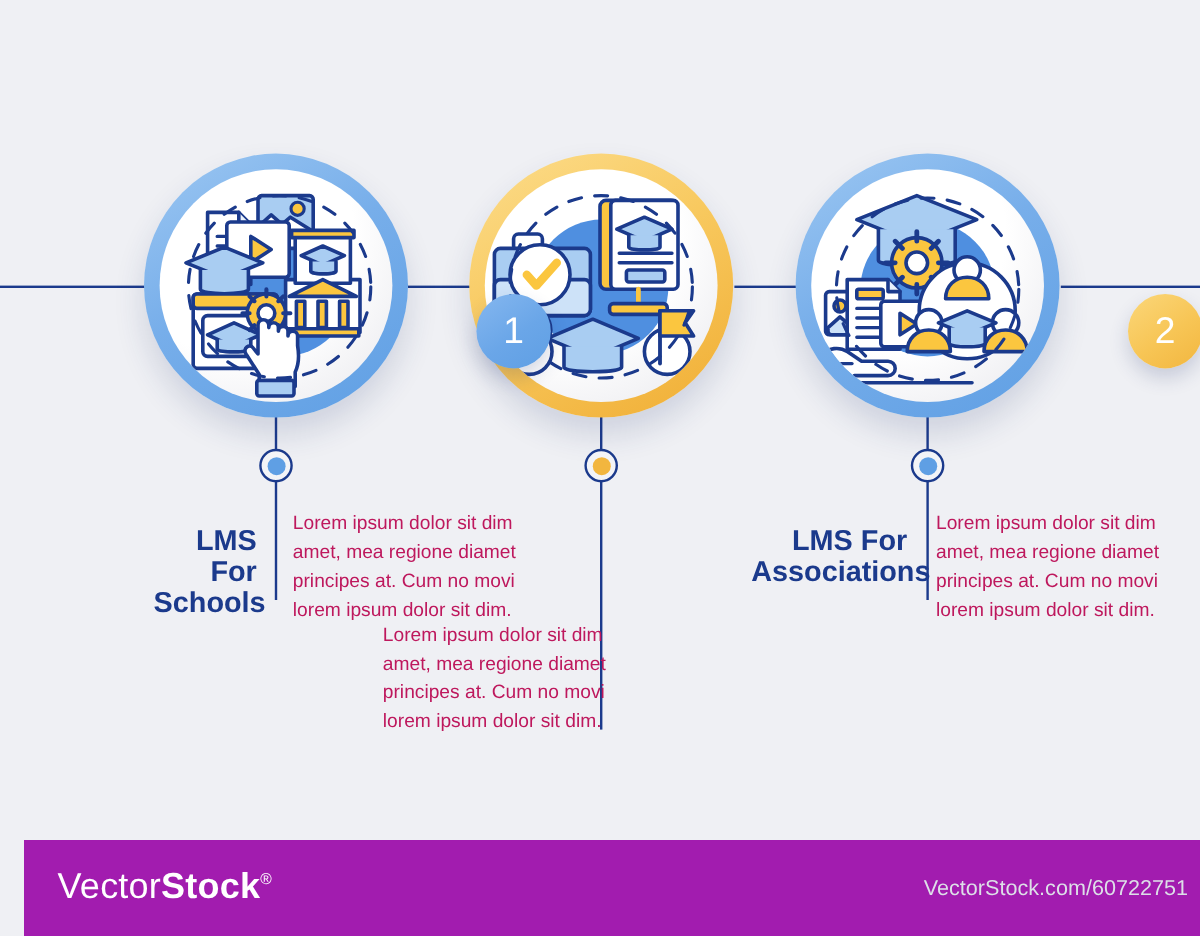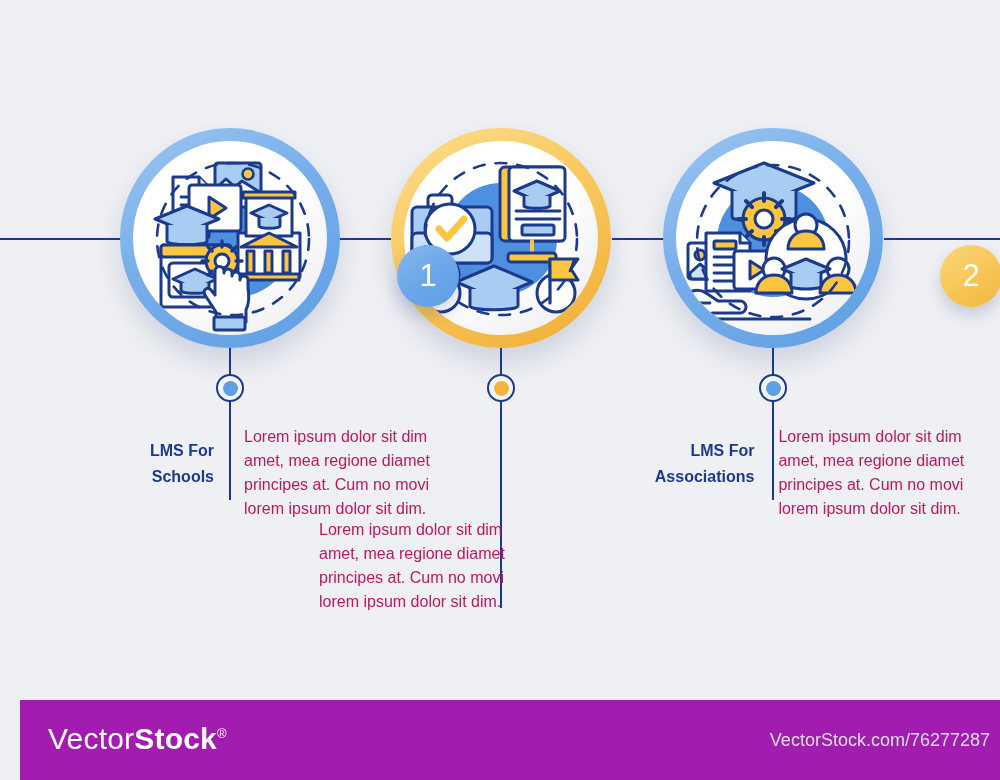--- a/index.html
+++ b/index.html
@@ -109,21 +109,21 @@
     z-index: 5;
   }
   .badge.b1 { left: 277px; top: 117px; background: linear-gradient(145deg, #85b7ef 0%, #6aa6e8 55%, #5f9fe4 100%); }
   .badge.b2 { left: 549px; top: 117px; background: linear-gradient(145deg, #fbd77a 0%, #f7c555 55%, #f2b63f 100%); }
 
   
   .block { position: absolute; display: flex; }
 
   .title {
     color: #1b3a8c;
-    font-size: 16px;
+    font-size: 24px;
     font-weight: bold;
     line-height: 26px;
     white-space: pre-line;
   }
   .desc {
     color: #be185d;
     font-size: 16px;
     line-height: 24px;
     white-space: pre-line;
   }
@@ -344,14 +344,14 @@
   <div class="block t3">
     <div class="title">LMS For
 Associations</div>
     <div class="desc">Lorem ipsum dolor sit dim amet, mea regione diamet principes at. Cum no movi lorem ipsum dolor sit dim.</div>
   </div>
 
 </div>
 
 <div id="footer">
   <div class="logo"><span class="lt">Vector</span><span class="hv">Stock</span><span class="reg">®</span></div>
-  <div class="wm-url">VectorStock.com/76277287</div>
+  <div class="wm-url">VectorStock.com/60722751</div>
 </div>
 
 </body></html>

